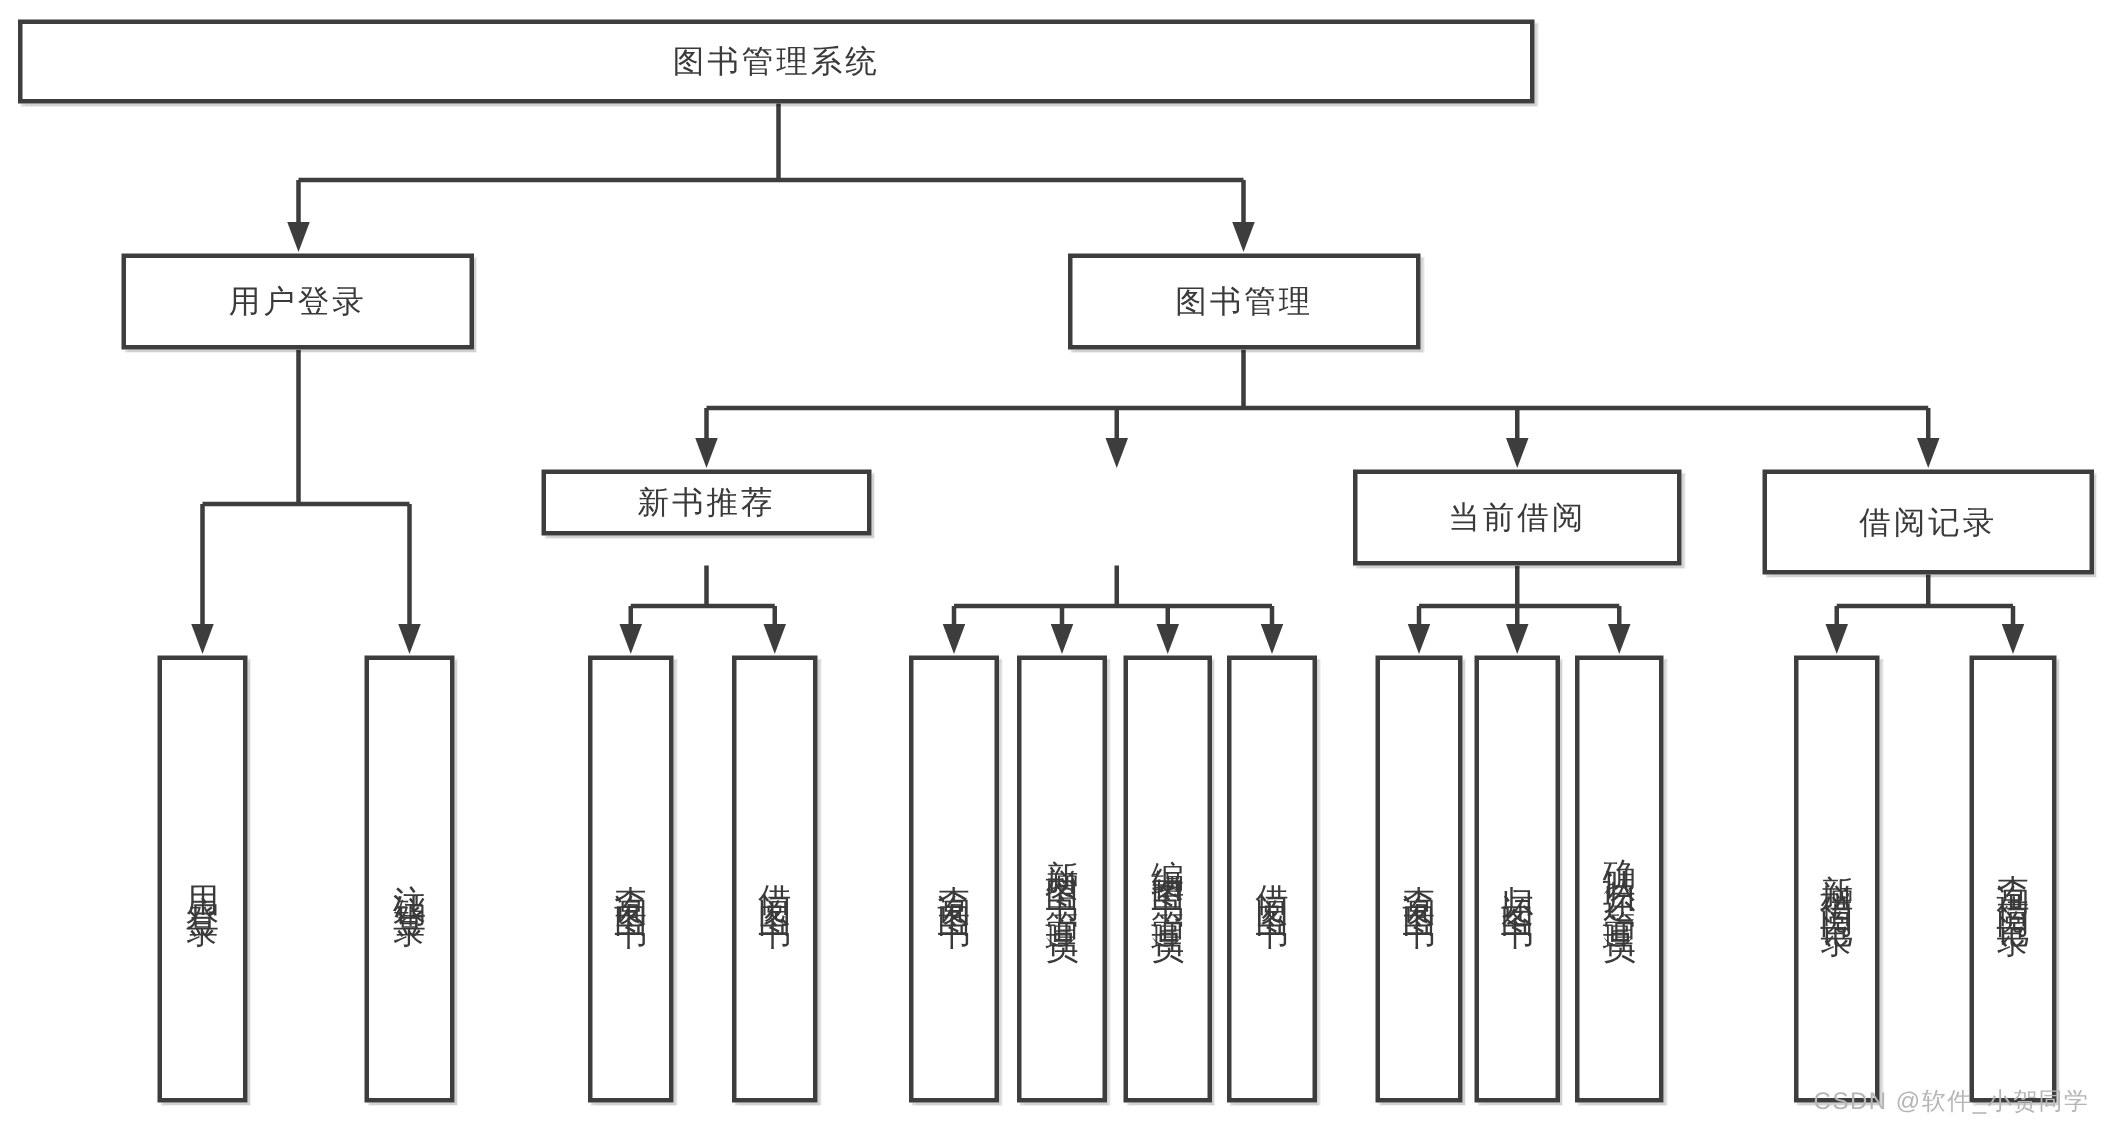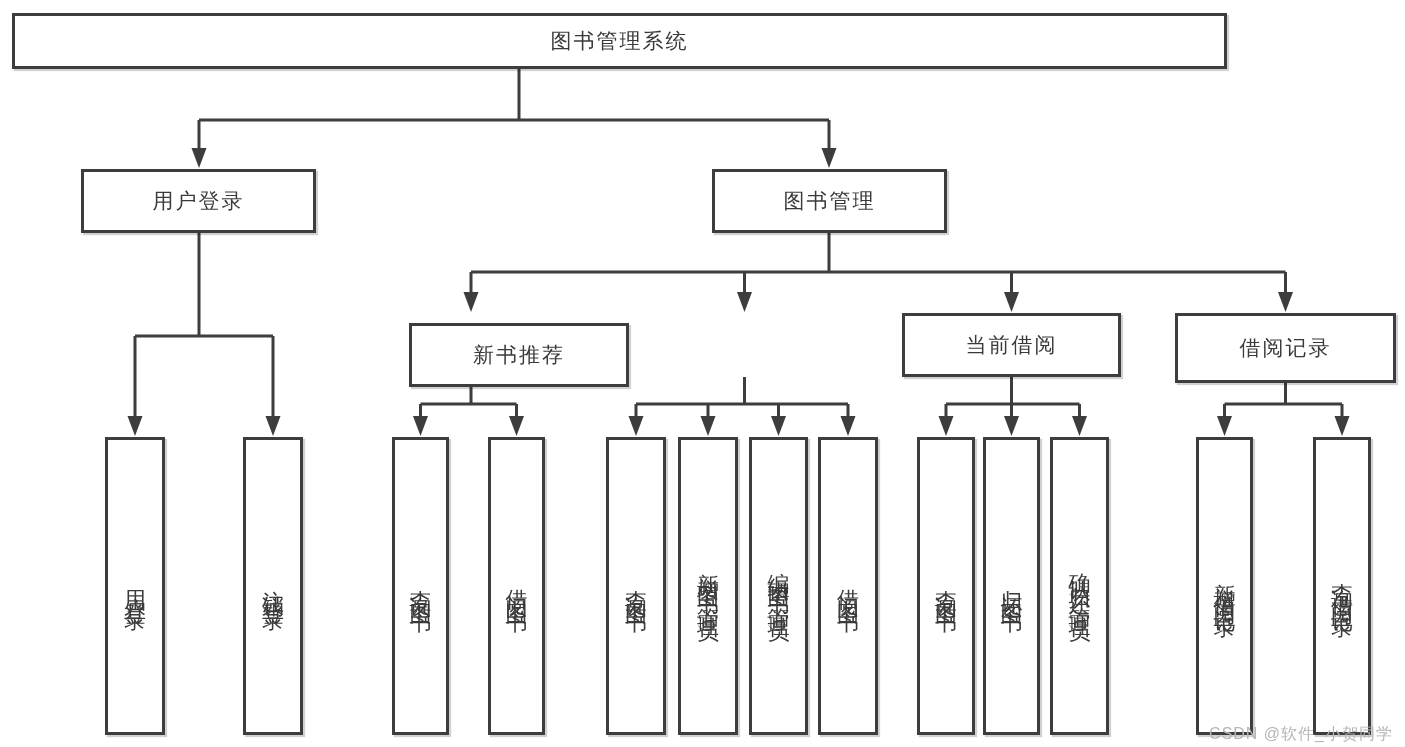--- a/index.html
+++ b/index.html
@@ -65,32 +65,32 @@
       <polygon points="700.5,416 715.5,416 708,436" fill="#3d3d3d"></polygon>
       <polygon points="771,416 786,416 778.5,436" fill="#3d3d3d"></polygon>
       <polygon points="840.5,416 855.5,416 848,436" fill="#3d3d3d"></polygon>
       <polygon points="938.5,416 953.5,416 946,436" fill="#3d3d3d"></polygon>
       <polygon points="1004,416 1019,416 1011.5,436" fill="#3d3d3d"></polygon>
       <polygon points="1072,416 1087,416 1079.5,436" fill="#3d3d3d"></polygon>
       <polygon points="1217,416 1232,416 1224.5,436" fill="#3d3d3d"></polygon>
       <polygon points="1334.5,416 1349.5,416 1342,436" fill="#3d3d3d"></polygon>
     </svg>
 
-  <div class="box hbox" style="left:12px;top:13px;width:1215px;height:56px;">
+  <div class="box hbox" style="left:12px;top:13px;width:1011px;height:56px;">
     <span>图书管理系统</span>
   </div>
 
   <div class="box hbox" style="left:81px;top:169px;width:235px;height:64px;">
     <span>用户登录</span>
   </div>
   <div class="box hbox" style="left:712px;top:169px;width:235px;height:64px;justify-content:center;">
     <span>图书管理</span>
   </div>
 
-  <div class="box hbox" style="left:361px;top:323px;width:220px;height:64px;margin-left:48px;">
+  <div class="box hbox" style="left:361px;top:313px;width:220px;height:44px;">
     <span>新书推荐</span>
   </div>
   <div class="box hbox" style="left:902px;top:313px;width:219px;height:64px;justify-content:center;">
     <span>当前借阅</span>
   </div>
   <div class="box hbox" style="left:1175px;top:313px;width:221px;height:70px;">
     <span>借阅记录</span>
   </div>
 
   <div class="box vbox" style="left:105px;top:437px;width:60px;height:298px;">

